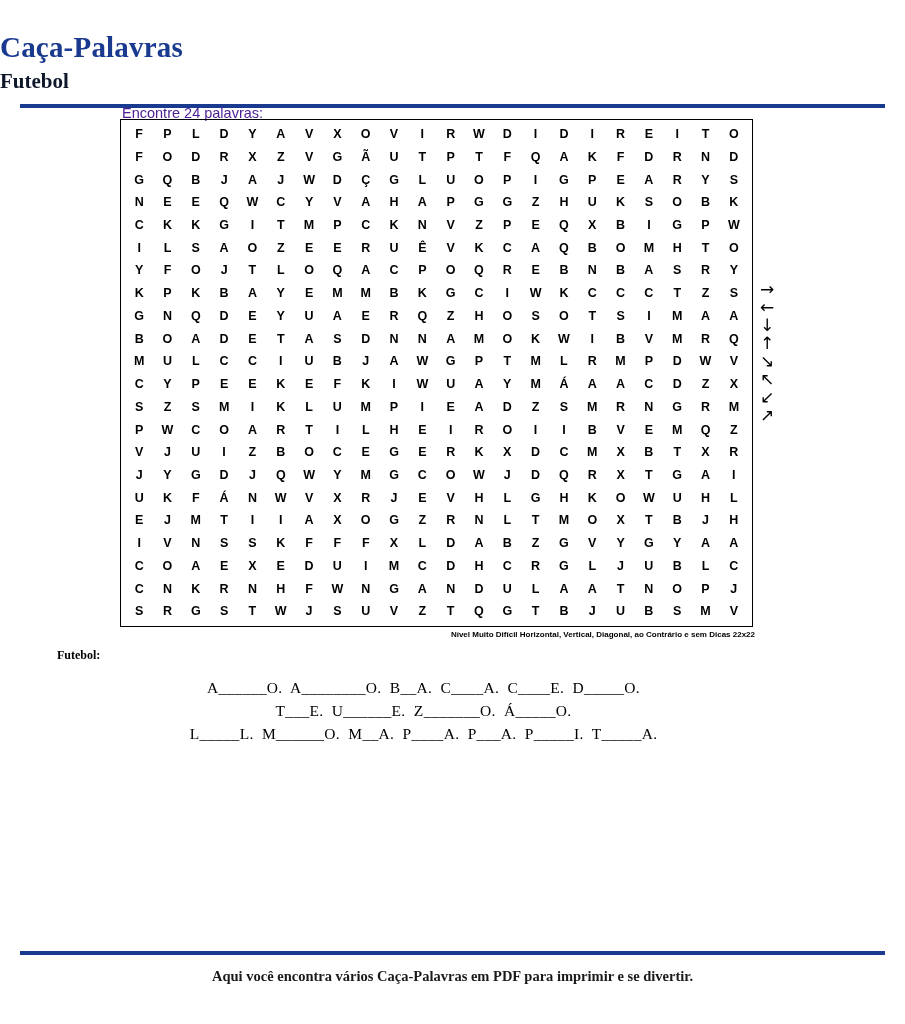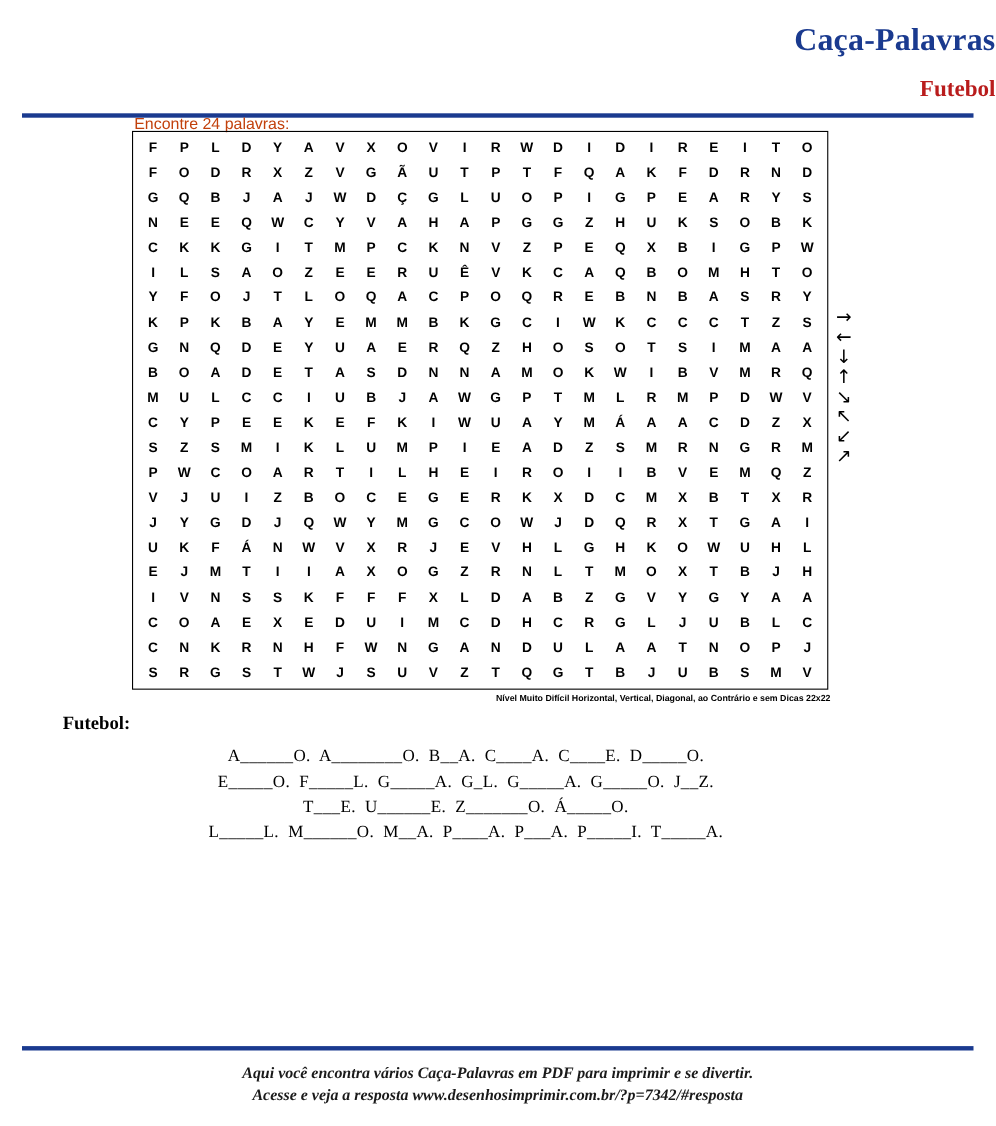--- a/index.html
+++ b/index.html
@@ -15,54 +15,54 @@
     overflow: hidden;
   }
   .page {
     width: 905px;
     height: 1024px;
     position: relative;
   }
 
   
   .header {
-    text-align: right;
-    padding-top: 21px;
+    text-align: left;
+    padding-top: 32px;
   }
   .title-main {
     font-family: "Liberation Serif", serif;
     font-size: 29px;
     font-weight: bold;
     color: #1a3a8f;
     letter-spacing: 0.2px;
     line-height: 1.1;
   }
   .title-sub {
     font-family: "Liberation Serif", serif;
     font-size: 21px;
     font-weight: bold;
-    color: #b91c1c;
-    margin-top: 16px;
+    color: #0f172a;
+    margin-top: 6px;
     line-height: 1.1;
   }
   .rule-top {
     width: 865px;
     height: 4px;
     background: #1a3a8f;
     margin: 11px auto 0 auto;
   }
 
   
   .instruction {
     position: absolute;
     left: 122px;
     top: 105px;
     font-family: "Liberation Sans", sans-serif;
     font-size: 14.5px;
-    color: #c2410c;
+    color: #4c1d95;
   }
 
   
   .grid-box {
     position: absolute;
     left: 120px;
     top: 119px;
     width: 633px;
     height: 508px;
     border: 1.5px solid #000;
@@ -119,21 +119,21 @@
     height: 17px;
     display: block;
   }
 
   
   .list-title {
     position: absolute;
     left: 57px;
     top: 648px;
     font-family: "Liberation Serif", serif;
-    font-size: 17px;
+    font-size: 12px;
     font-weight: bold;
     color: #000;
   }
   .word-lines {
     position: absolute;
     left: 0px;
     top: 676px;
     width: 847px;
   }
   .word-line {
@@ -161,21 +161,20 @@
     top: 966px;
     width: 905px;
     text-align: center;
   }
   .footer-line {
     font-family: "Liberation Serif", serif;
     font-size: 14.5px;
     font-weight: bold;
     color: #1a1a1a;
     line-height: 20px;
-    font-style: italic;
   }
   .footer-link {
     color: #1a1a1a;
     text-decoration: none;
   }
 </style>
 </head>
 <body>
 
 <div class="page">
@@ -687,25 +686,23 @@
       <span class="arrow">↘</span>
       <span class="arrow">↖</span>
       <span class="arrow">↙</span>
       <span class="arrow">↗</span>
     </div>
 
   <div class="list-title">Futebol:</div>
 
   <div class="word-lines" id="word-lines">
       <div class="word-line">A______O.  A________O.  B__A.  C____A.  C____E.  D_____O.</div>
-      <div class="word-line">E_____O.  F_____L.  G_____A.  G_L.  G_____A.  G_____O.  J__Z.</div>
       <div class="word-line">T___E.  U______E.  Z_______O.  Á_____O.</div>
       <div class="word-line">L_____L.  M______O.  M__A.  P____A.  P___A.  P_____I.  T_____A.</div>
     </div>
 
   <div class="rule-bottom"></div>
 
   <div class="footer">
     <div class="footer-line">Aqui você encontra vários Caça-Palavras em PDF para imprimir e se divertir.</div>
-    <div class="footer-line"><span>Acesse e veja a resposta  </span><span class="footer-link">www.desenhosimprimir.com.br/?p=7342/#resposta</span></div>
   </div>
 
 </div>
 
 </body></html>

